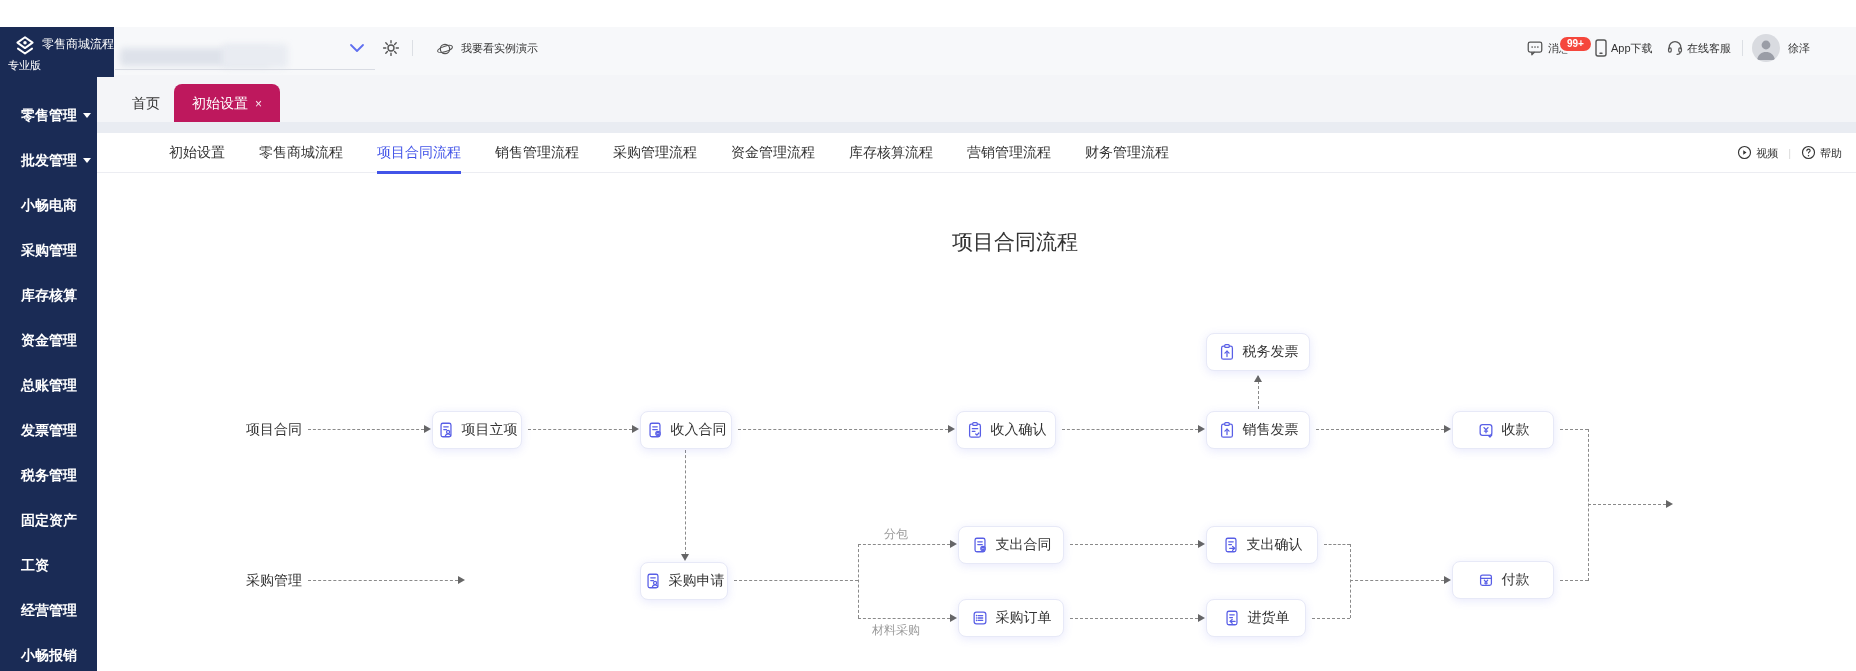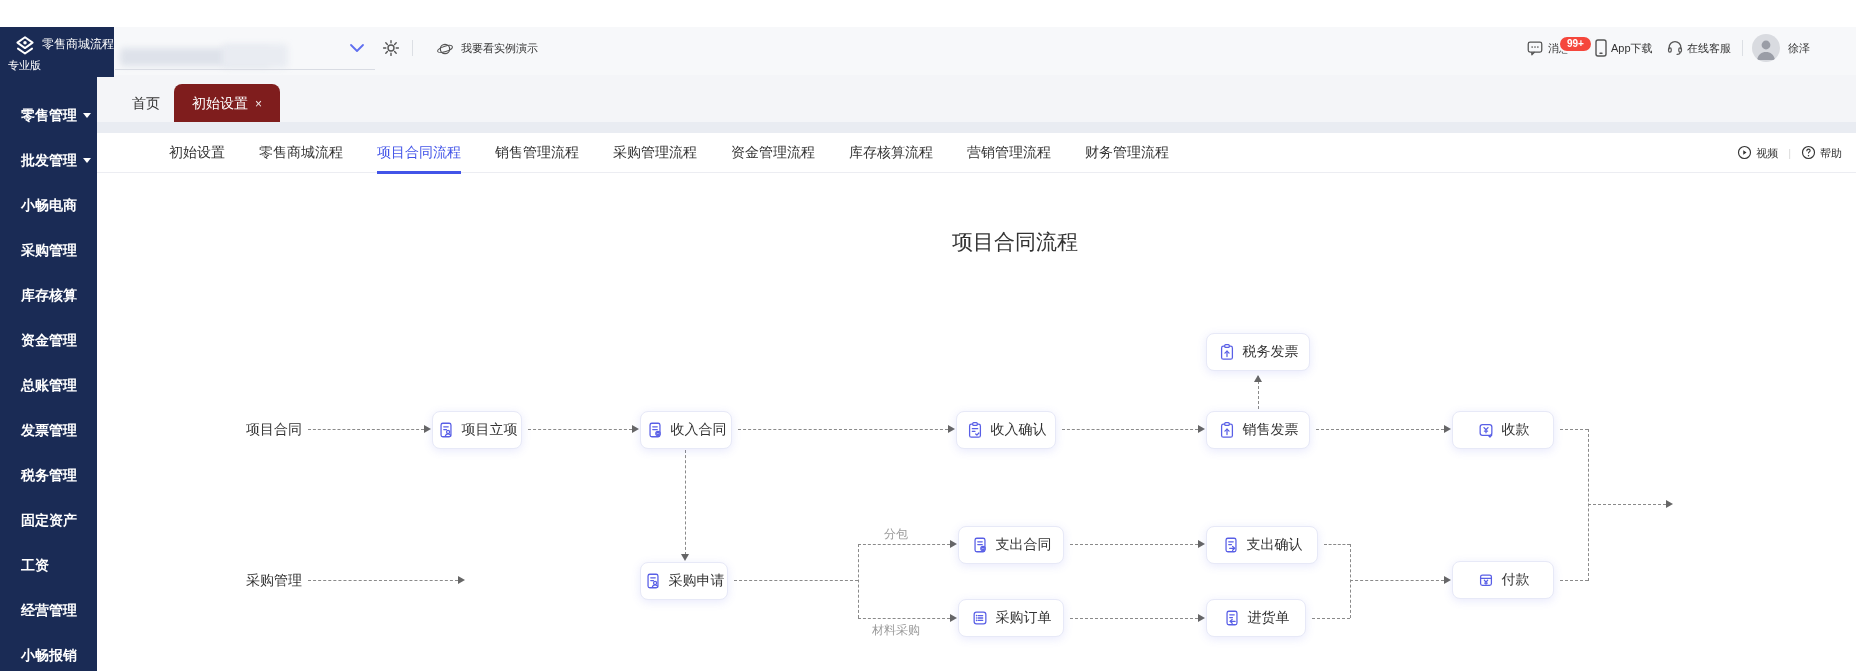--- a/index.html
+++ b/index.html
@@ -26,21 +26,21 @@
   .tb-text { font-size:11px; color:#333; white-space:nowrap; }
   .tb-icon { color:#555; }
   .v-div { width:1px; height:16px; background:#dcdfe4; }
   #msg-badge { left:1558px; top:35px; background:#f5473c; color:#fff; font-size:10px; font-weight:bold;
     padding:2px 7px; border-radius:9px; border:2px solid #f7f8fa; line-height:1; }
   #avatar { left:1752px; top:34px; width:28px; height:28px; border-radius:50%; background:#d9dbe0; overflow:hidden; }
   
   .wtab-home { left:118px; top:84px; width:56px; height:38px; line-height:38px; text-align:center;
     font-size:14px; color:#333; cursor:pointer; }
   .wtab-active { left:174px; top:84px; width:106px; height:38px; line-height:38px; text-align:center;
-    background:#7f1d1d; color:#fff; font-size:14px; border-radius:8px 8px 0 0; cursor:pointer; }
+    background:#be185d; color:#fff; font-size:14px; border-radius:8px 8px 0 0; cursor:pointer; }
   .wtab-close { margin-left:7px; font-size:12px; opacity:.9; cursor:pointer; }
   
   #panel { left:97px; top:133px; width:1759px; height:538px; background:#fff; }
   #flowtabs { position:relative; height:40px; border-bottom:1px solid #ecedf2; white-space:nowrap; padding-left:72px; }
   .ftab { display:inline-block; line-height:38px; margin-right:34px; font-size:14px; color:#333; cursor:pointer; }
   .ftab.active { color:#4254e8; border-bottom:3px solid #4254e8; }
   #tab-actions { position:absolute; right:14px; top:0; line-height:40px; font-size:11px; color:#333; }
   #tab-actions svg { vertical-align:-3px; margin-right:4px; color:#333; }
   #tab-actions .sep { color:#d9d9d9; margin:0 10px; }
   

